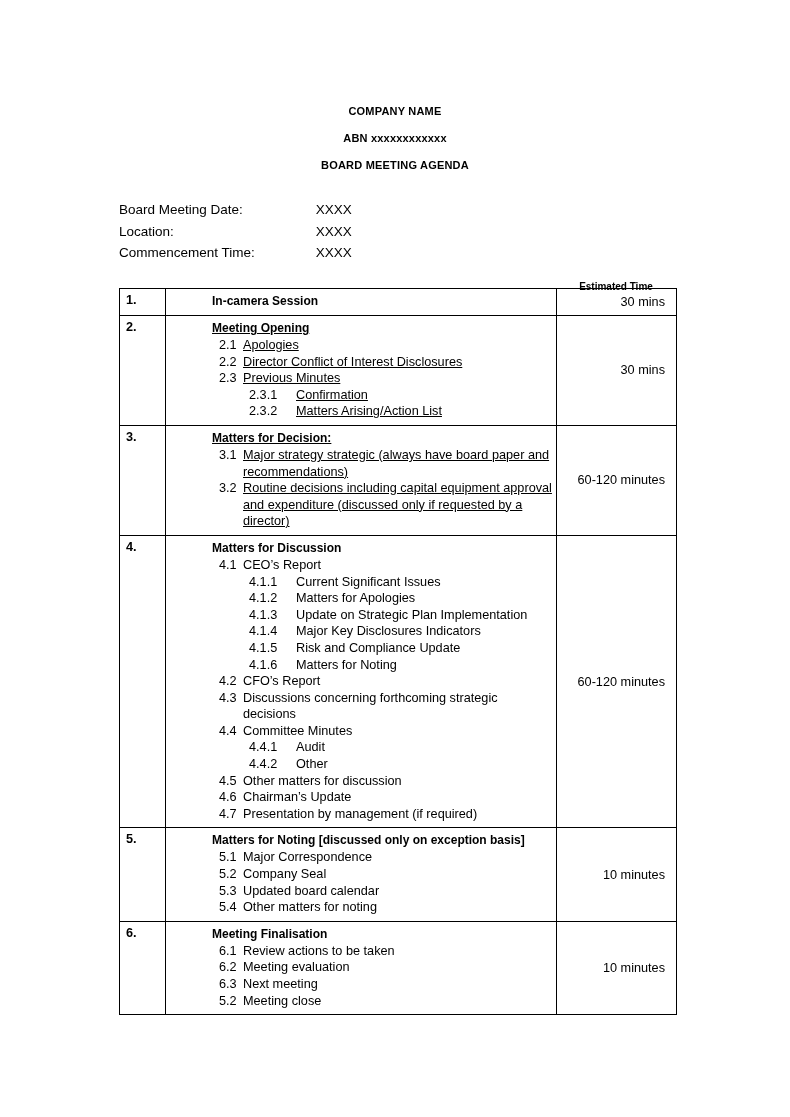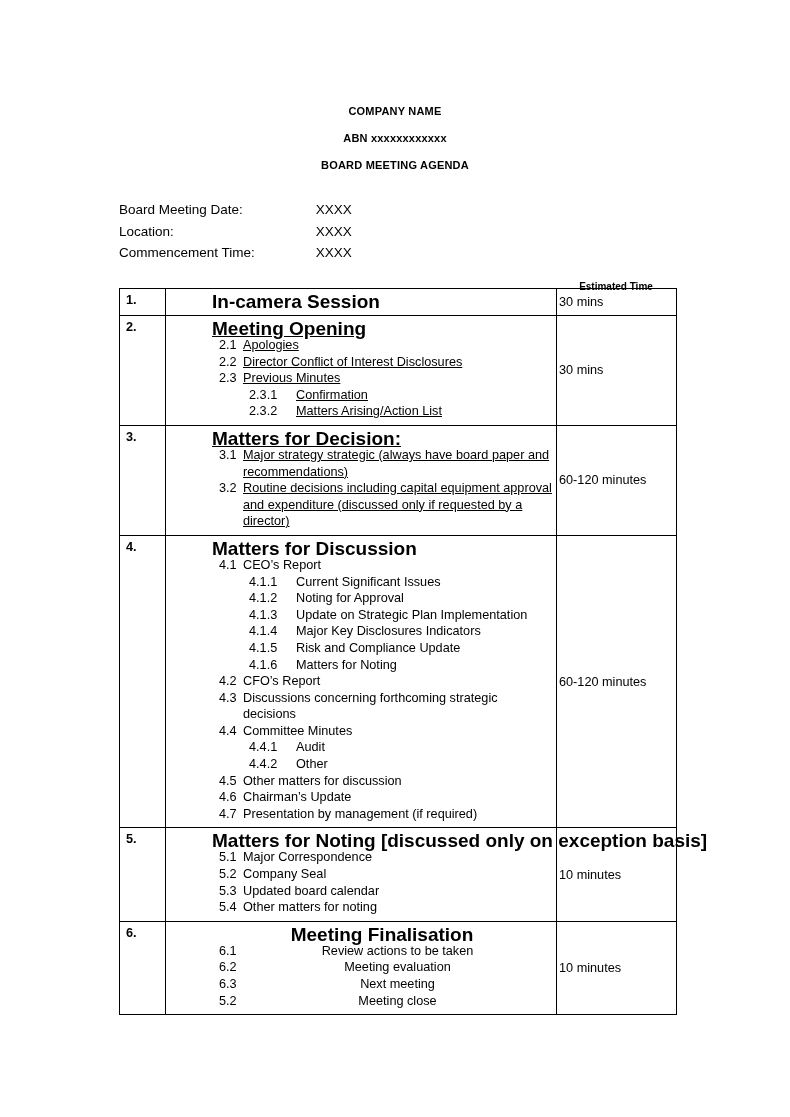--- a/index.html
+++ b/index.html
@@ -98,28 +98,28 @@
   .agenda td.num {
     font-weight: bold;
     padding: 4px 0 5px 6px;
     font-size: 12.7px;
   }
   .agenda td.item {
     padding: 4px 4px 5px 0;
   }
   .agenda td.time {
     vertical-align: middle;
-    text-align: left;
+    text-align: right;
     font-size: 12.7px;
-    padding: 2px 2px;
+    padding: 2px 11px;
   }
 
   .sec-title {
     font-weight: bold;
-    font-size: 19px;
+    font-size: 12px;
     line-height: 17px;
     margin-left: 46px;
     white-space: nowrap;
   }
 
   
   .sub {
     display: block;
     line-height: 16.6px;
     font-size: 12.7px;
@@ -235,21 +235,21 @@
             <div class="sub l2">
               <span class="n">4.1</span>
               <span class="t">CEO’s Report</span>
             </div>
             <div class="sub l3">
               <span class="n">4.1.1</span>
               <span class="t">Current Significant Issues</span>
             </div>
             <div class="sub l3">
               <span class="n">4.1.2</span>
-              <span class="t">Noting for Approval</span>
+              <span class="t">Matters for Apologies</span>
             </div>
             <div class="sub l3">
               <span class="n">4.1.3</span>
               <span class="t">Update on Strategic Plan Implementation</span>
             </div>
             <div class="sub l3">
               <span class="n">4.1.4</span>
               <span class="t">Major Key Disclosures Indicators</span>
             </div>
             <div class="sub l3">
@@ -313,21 +313,21 @@
             </div>
             <div class="sub l2">
               <span class="n">5.4</span>
               <span class="t">Other matters for noting</span>
             </div>
           </td>
           <td class="time" style="border-color: rgb(0, 0, 0);">10 minutes</td>
         </tr>
         <tr>
           <td class="num" style="border-color: rgb(0, 0, 0);">6.</td>
-          <td class="item" style="border-color: rgb(0, 0, 0); text-align: center;">
+          <td class="item" style="border-color: rgb(0, 0, 0);">
             <div class="sec-title">Meeting Finalisation</div>
             <div class="sub l2">
               <span class="n">6.1</span>
               <span class="t">Review actions to be taken</span>
             </div>
             <div class="sub l2">
               <span class="n">6.2</span>
               <span class="t">Meeting evaluation</span>
             </div>
             <div class="sub l2">

